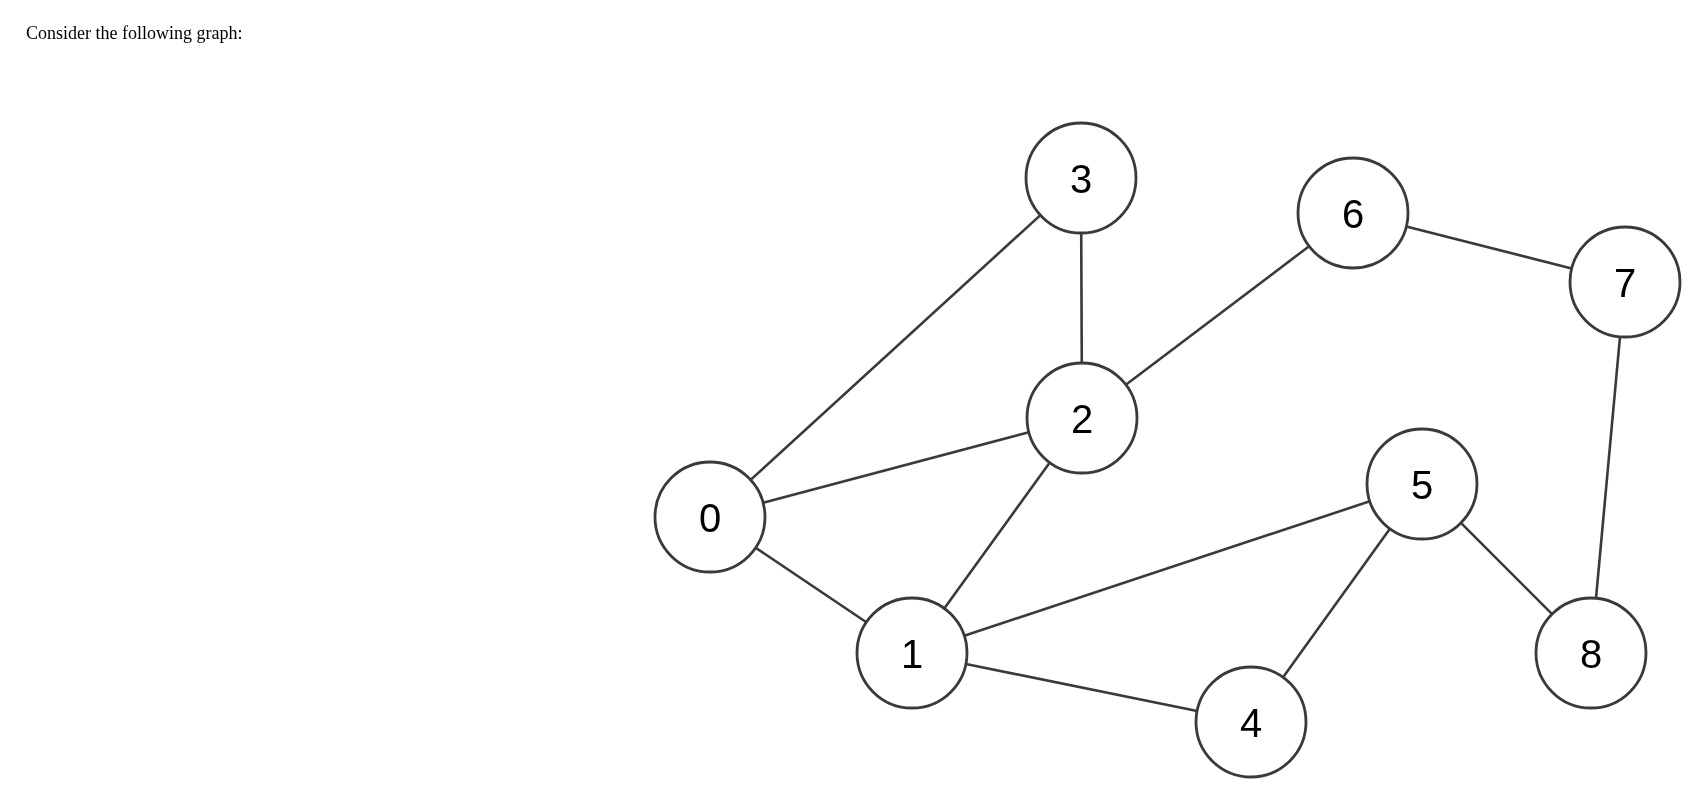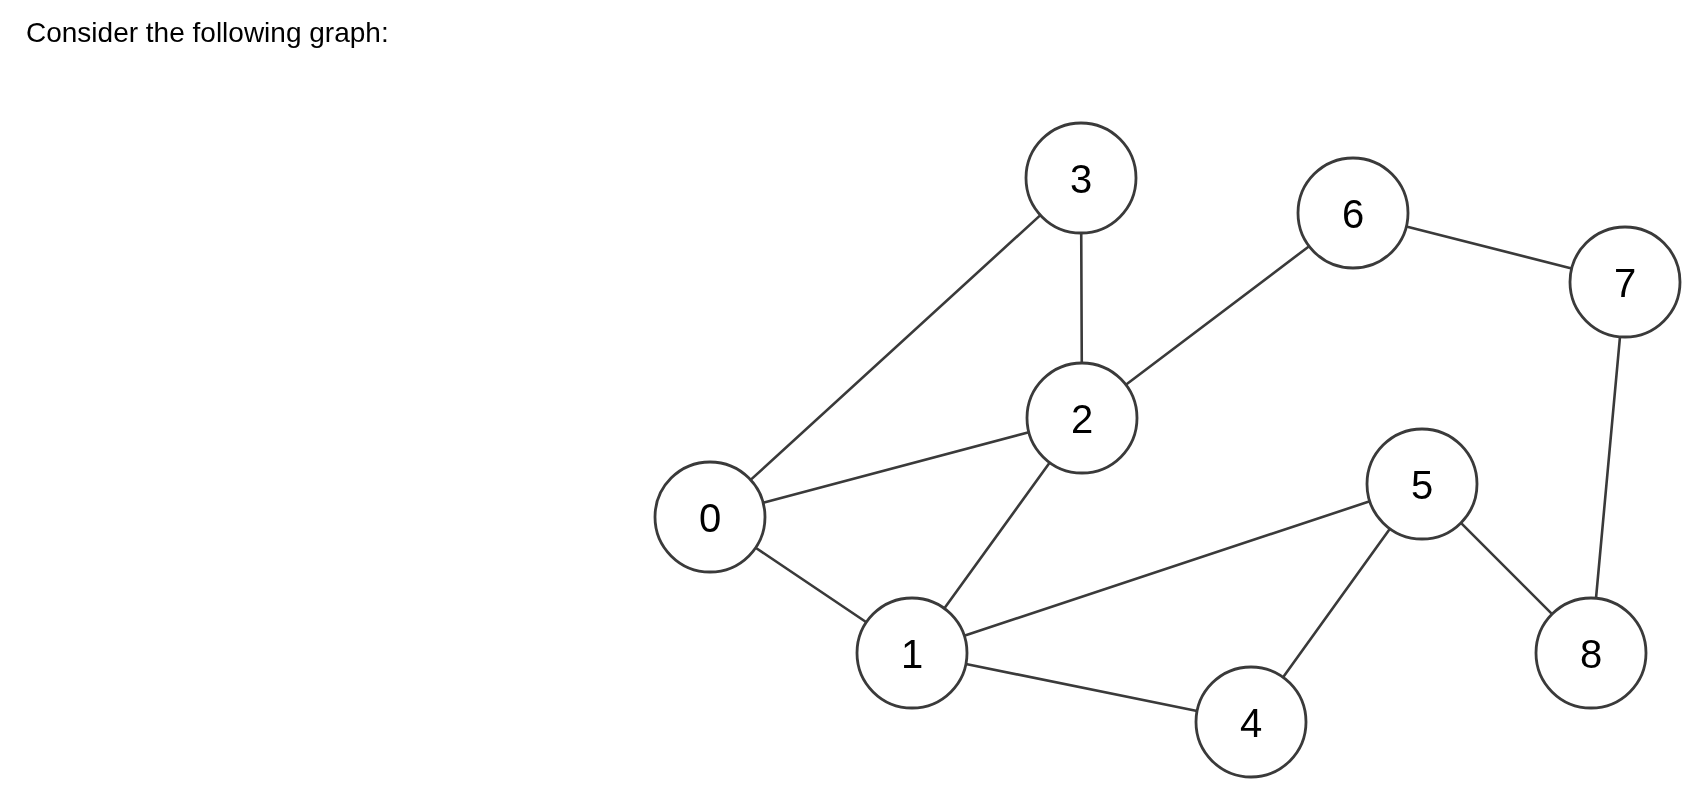--- a/index.html
+++ b/index.html
@@ -13,25 +13,25 @@
     height: 806px;
     position: relative;
     overflow: hidden;
     font-family: "Liberation Sans", sans-serif;
     color: #000000;
   }
   #prompt-text {
     position: absolute;
     left: 26px;
     top: 16px;
-    font-size: 28px;
+    font-size: 18px;
     line-height: 34px;
     color: #000000;
     white-space: nowrap;
-    font-family: Liberation Sans, sans-serif;
+    font-family: Liberation Serif, serif;
   }
   #graph-figure {
     position: absolute;
     left: 0;
     top: 0;
     width: 1707px;
     height: 806px;
   }
   svg#graph-svg {
     display: block;

